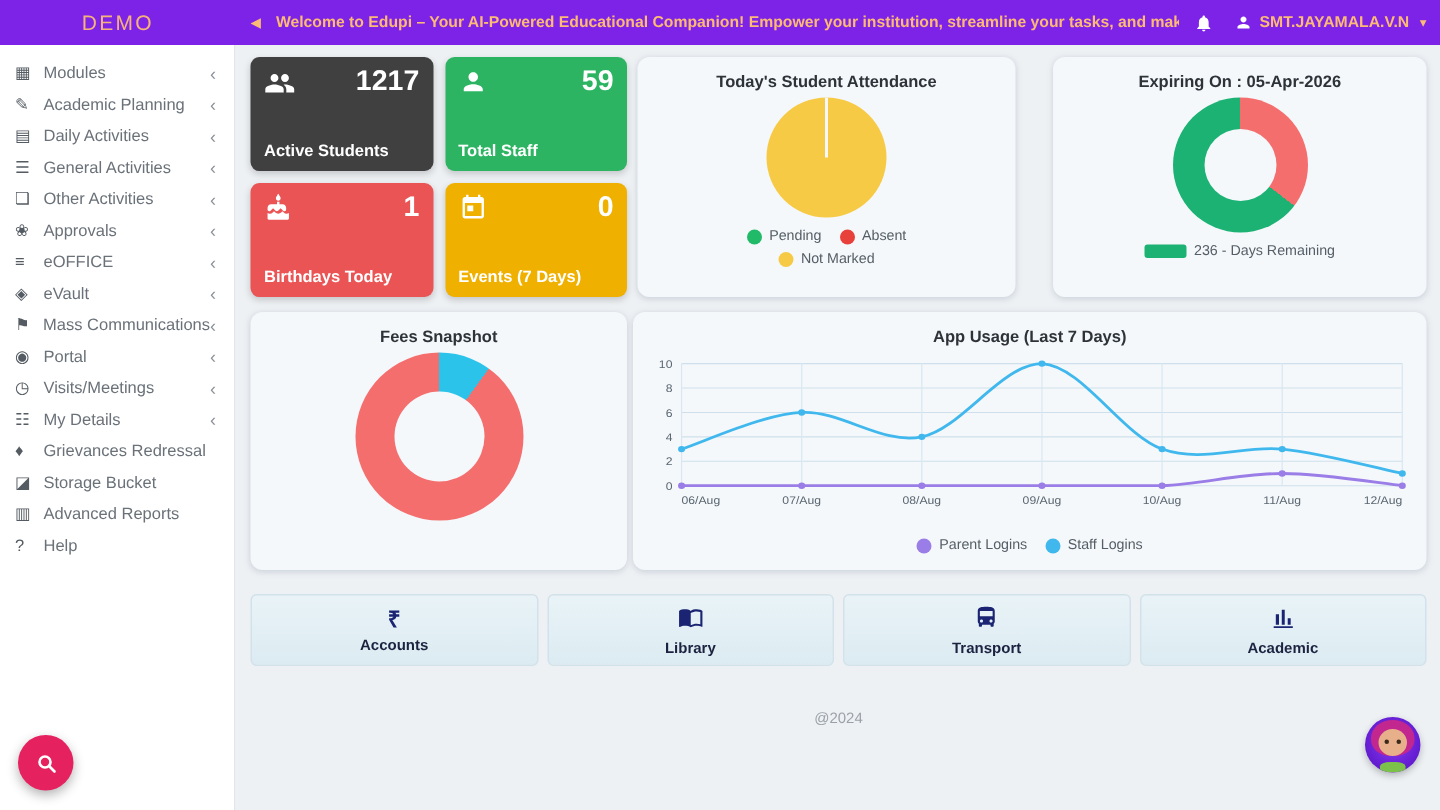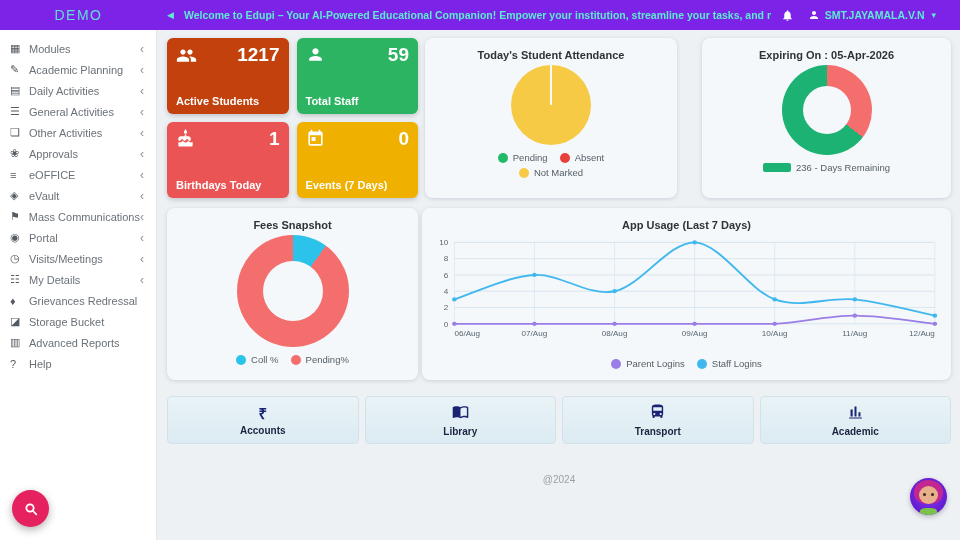--- a/index.html
+++ b/index.html
@@ -1,26 +1,26 @@
 <!DOCTYPE html>
 <html><head>
 <meta charset="utf-8">
 <style>
   * { margin:0; padding:0; box-sizing:border-box; }
   html,body { width:960px; height:540px; }
   body { font-family:"Liberation Sans",sans-serif; background:#eef1f4; overflow:hidden; position:relative; }
 
   
   .topbar { position:absolute; top:0; left:0; right:0; height:30px; background:#7d23e8;
-            display:flex; align-items:center; color:#5eead4; z-index:10; }
+            display:flex; align-items:center; color:#fdba74; z-index:10; }
   .brand { width:157px; text-align:center; font-size:14px; letter-spacing:1.5px; opacity:.95; }
   .marquee-wrap { flex:1; display:flex; align-items:center; gap:10px; overflow:hidden; padding-left:10px; }
   .marquee-arrow { font-size:9px; }
   .marquee-text { font-size:10.5px; font-weight:bold; white-space:nowrap; }
-  .topbar-right { display:flex; align-items:center; gap:14px; padding:0 24px 0 10px; }
+  .topbar-right { display:flex; align-items:center; gap:14px; padding:0 9px 0 10px; }
   .bell-btn, .user-btn { display:flex; align-items:center; gap:5px; cursor:pointer; }
   .user-name { font-size:10.5px; font-weight:bold; }
   .caret { font-size:9px; margin-left:2px; }
 
   
   .sidebar { position:absolute; top:30px; left:0; bottom:0; width:157px; background:#fff;
              border-right:1px solid #e2e6ea; padding-top:8px; }
   .side-item { display:flex; align-items:center; padding:4px 12px 4px 10px; height:21px;
                font-size:11px; color:#6a7178; cursor:pointer; }
   .side-icon { width:19px; color:#545b62; font-size:11px; text-align:left; }
@@ -188,21 +188,21 @@
         <circle cx="10.5" cy="10.5" r="5.5"></circle>
         <line x1="15" y1="15" x2="20" y2="20"></line>
       </svg>
   </div>
 </div>
 
 <div class="main">
 
   <div class="row1">
     <div class="stats" id="stat-cards">
-        <div class="stat-card" style="background: #c2410c;"><span><svg width="21" height="21" viewBox="0 0 24 24" fill="#fff">
+        <div class="stat-card" style="background: #404040;"><span><svg width="21" height="21" viewBox="0 0 24 24" fill="#fff">
               <path d="M16 11c1.66 0 2.99-1.34 2.99-3S17.66 5 16 5c-1.66 0-3 1.34-3 3s1.34 3 3 3zm-8 0c1.66 0 2.99-1.34 2.99-3S9.66 5 8 5C6.34 5 5 6.34 5 8s1.34 3 3 3zm0 2c-2.33 0-7 1.17-7 3.5V19h14v-2.5c0-2.33-4.67-3.5-7-3.5zm8 0c-.29 0-.62.02-.97.05 1.16.84 1.97 1.97 1.97 3.45V19h6v-2.5c0-2.33-4.67-3.5-7-3.5z"></path>
             </svg></span><span class="stat-value">1217</span><span class="stat-label">Active Students</span></div>
         <div class="stat-card" style="background: rgb(45, 180, 99);"><span><svg width="19" height="19" viewBox="0 0 24 24" fill="#fff">
               <path d="M12 12c2.21 0 4-1.79 4-4s-1.79-4-4-4-4 1.79-4 4 1.79 4 4 4zm0 2c-2.67 0-8 1.34-8 4v2h16v-2c0-2.66-5.33-4-8-4z"></path>
             </svg></span><span class="stat-value">59</span><span class="stat-label">Total Staff</span></div>
         <div class="stat-card" style="background: rgb(234, 84, 85);"><span><svg width="19" height="19" viewBox="0 0 24 24" fill="#fff">
               <path d="M12 6c1.11 0 2-.9 2-2 0-.38-.1-.73-.29-1.03L12 0l-1.71 2.97c-.19.3-.29.65-.29 1.03 0 1.1.9 2 2 2zm4.6 9.99l-1.07-1.07-1.08 1.07c-1.3 1.3-3.58 1.31-4.89 0l-1.07-1.07-1.09 1.07C6.75 16.64 5.88 17 4.96 17c-.73 0-1.4-.23-1.96-.61V21c0 .55.45 1 1 1h16c.55 0 1-.45 1-1v-4.61c-.56.38-1.23.61-1.96.61-.92 0-1.79-.36-2.44-1.01zM18 9h-5V7h-2v2H6c-1.66 0-3 1.34-3 3v1.54c0 .81.66 1.46 1.46 1.46.39 0 .78-.16 1.04-.43l2.14-2.13 2.13 2.13c.56.56 1.55.56 2.11 0l2.14-2.13 2.13 2.13c.27.27.65.43 1.04.43.81 0 1.46-.66 1.46-1.46V12c.01-1.66-1.33-3-2.99-3z"></path>
             </svg></span><span class="stat-value">1</span><span class="stat-label">Birthdays Today</span></div>
         <div class="stat-card" style="background: rgb(239, 176, 0);"><span><svg width="19" height="19" viewBox="0 0 24 24" fill="#fff">
               <path d="M19 3h-1V1h-2v2H8V1H6v2H5c-1.11 0-1.99.9-1.99 2L3 19c0 1.1.89 2 2 2h14c1.1 0 2-.9 2-2V5c0-1.1-.9-2-2-2zm0 16H5V8h14v11zM7 10h5v5H7z"></path>
@@ -249,30 +249,20 @@
   </div>
 
   <div class="row2">
     <div class="card fees-card">
       <div class="card-title">Fees Snapshot</div>
       <div class="pie-wrap">
         <div class="pie" id="fees-pie" style="width: 112px; height: 112px; background: conic-gradient(rgb(44, 195, 234) 0%, rgb(44, 195, 234) 10%, rgb(245, 110, 110) 10%, rgb(245, 110, 110) 100%);">
           <div class="hole" style="width:60px;height:60px;"></div>
         </div>
       </div>
-      <div class="legend" id="fees-legend">
-          <span class="legend-item">
-            <span class="legend-dot" style="background:#2cc3ea"></span>
-            <span>Coll %</span>
-          </span>
-          <span class="legend-item">
-            <span class="legend-dot" style="background:#f56e6e"></span>
-            <span>Pending%</span>
-          </span>
-        </div>
     </div>
 
     <div class="card usage-card">
       <div class="card-title">App Usage (Last 7 Days)</div>
       <svg class="usage-svg" id="usage-svg" viewBox="0 0 505 120" preserveAspectRatio="none">
           <line x1="24" y1="96" x2="497" y2="96" stroke="#cfe0ec" stroke-width="0.8"></line>
           <text x="18" y="99" text-anchor="end" font-size="8" fill="#5a6670" font-family="Liberation Sans">0</text>
           <line x1="24" y1="78.4" x2="497" y2="78.4" stroke="#cfe0ec" stroke-width="0.8"></line>
           <text x="18" y="81.4" text-anchor="end" font-size="8" fill="#5a6670" font-family="Liberation Sans">2</text>
           <line x1="24" y1="60.8" x2="497" y2="60.8" stroke="#cfe0ec" stroke-width="0.8"></line>

